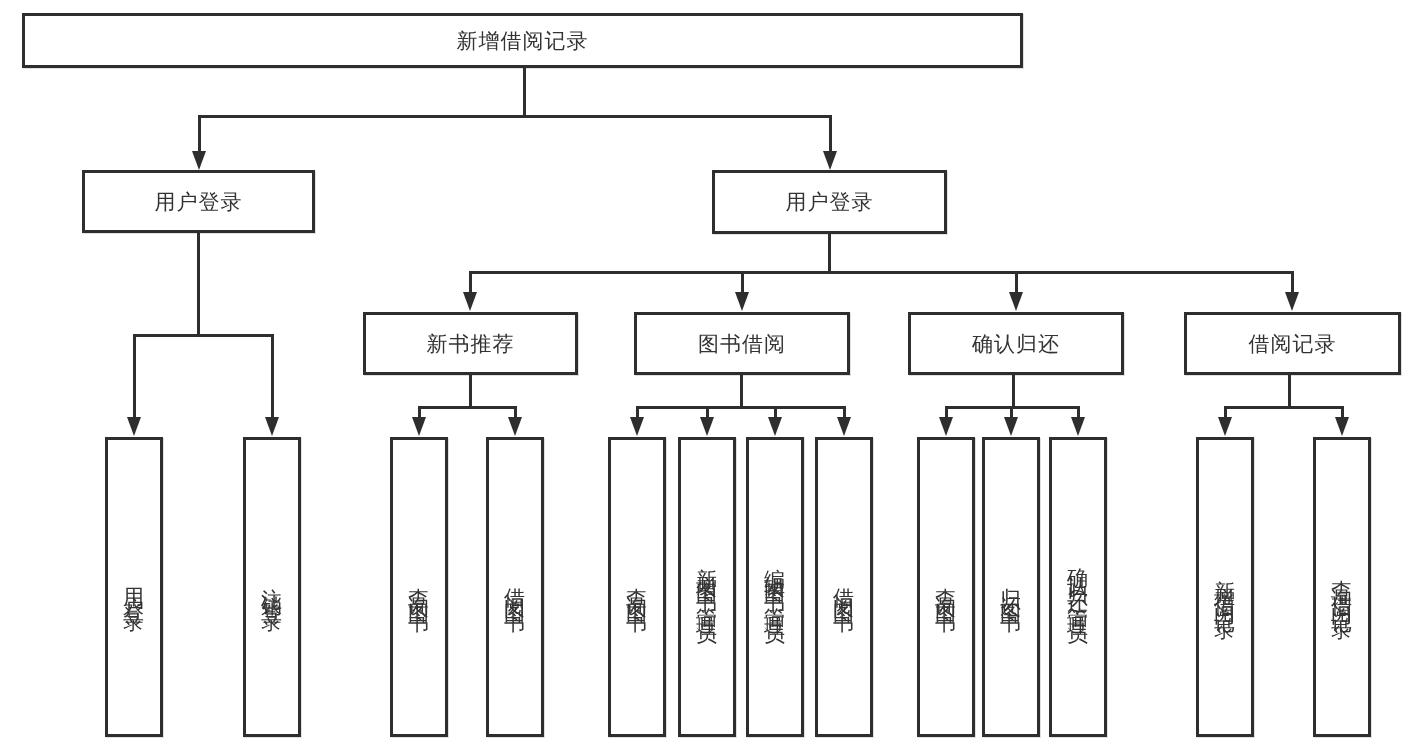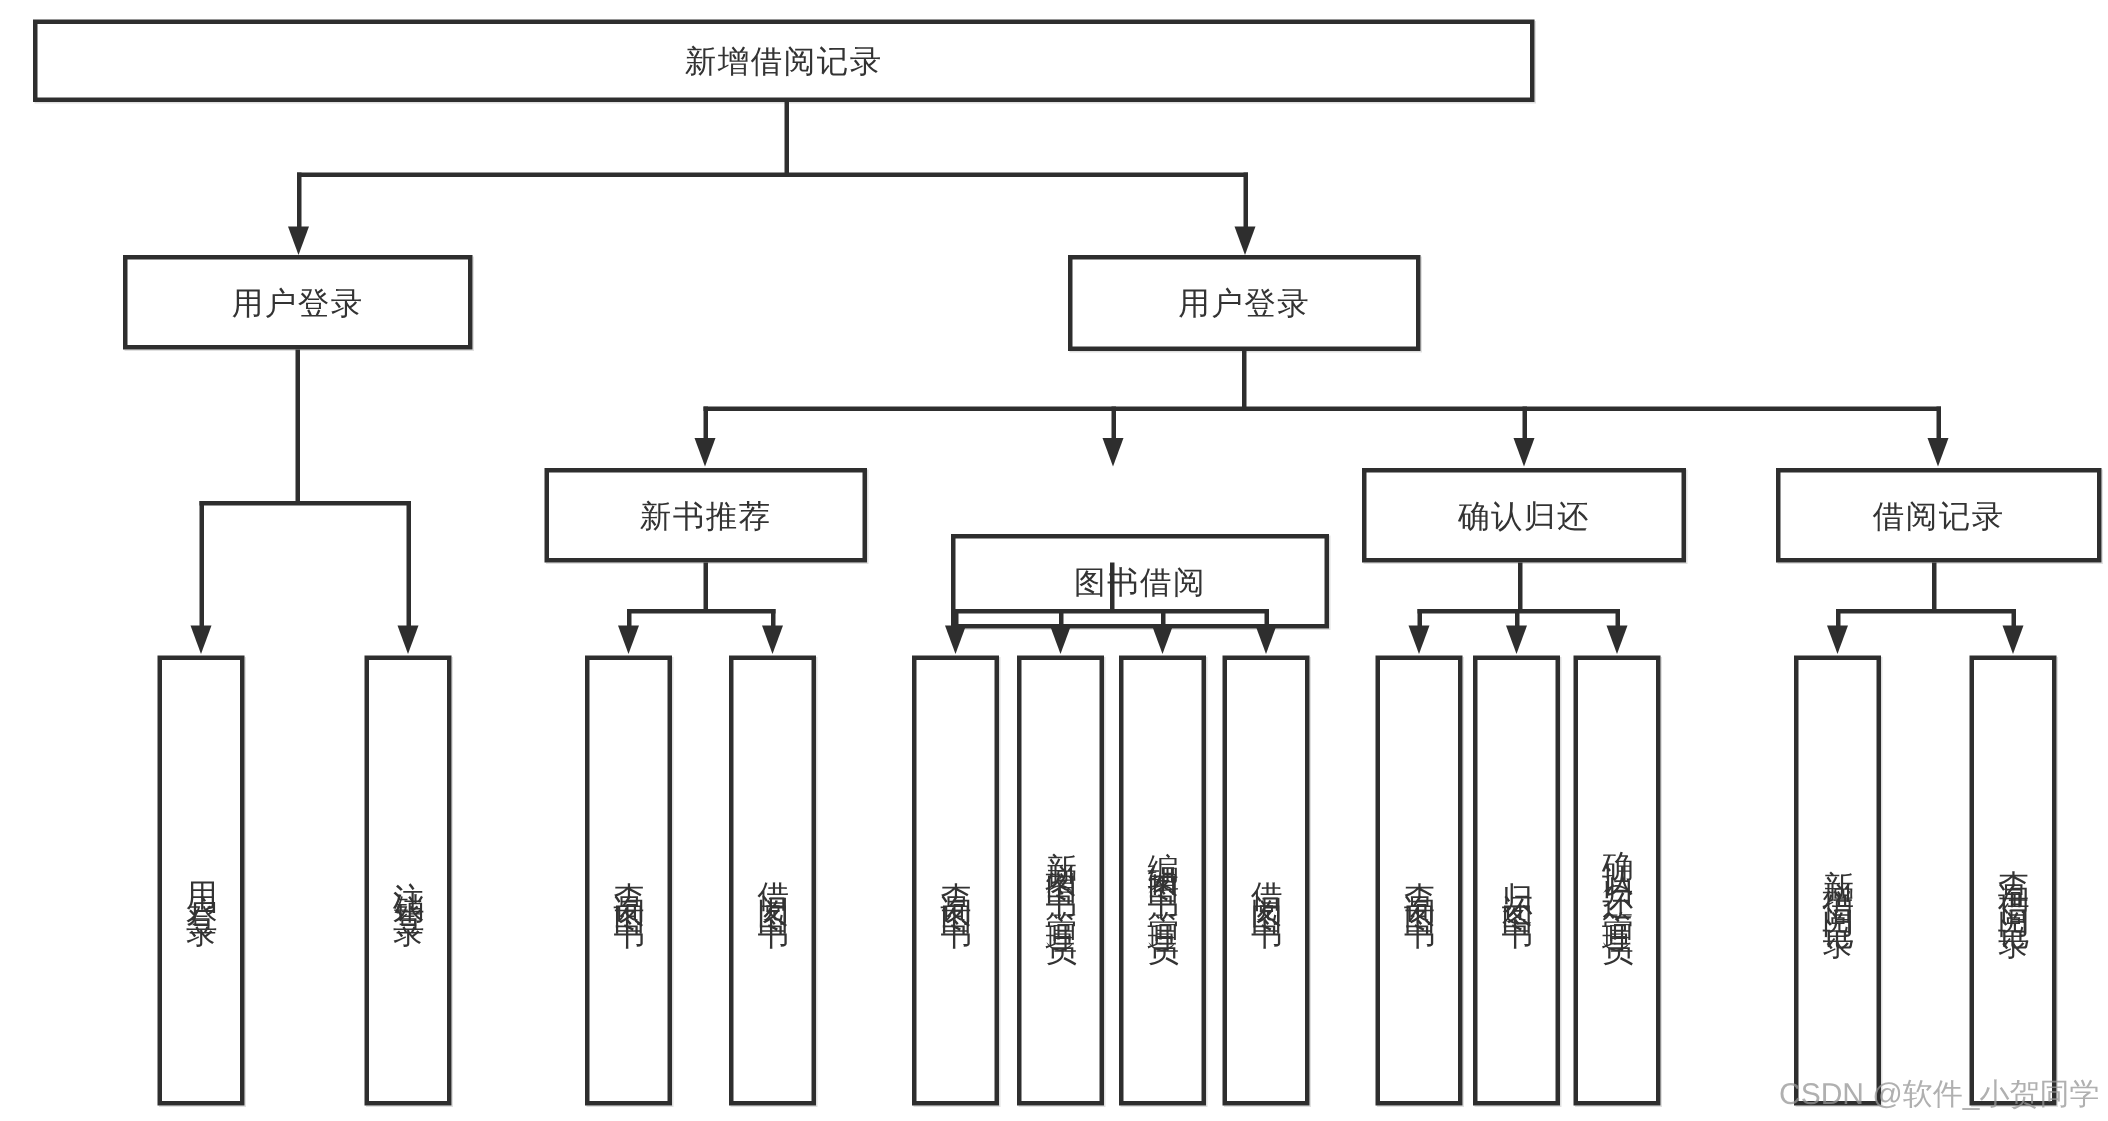--- a/index.html
+++ b/index.html
@@ -32,21 +32,21 @@
 <body>
 
 <div id="stage">
 
   <div class="box" style="left:22px;top:13px;width:1001px;height:55px;">新增借阅记录</div>
 
   <div class="box" style="left:82px;top:170px;width:233px;height:63px;">用户登录</div>
   <div class="box" style="left:712px;top:170px;width:235px;height:64px;">用户登录</div>
 
   <div class="box" style="left:363px;top:312px;width:215px;height:63px;">新书推荐</div>
-  <div class="box" style="left:634px;top:312px;width:252px;height:63px;margin-top:44px;">图书借阅</div>
+  <div class="box" style="left:634px;top:312px;width:216px;height:63px;">图书借阅</div>
   <div class="box" style="left:908px;top:312px;width:216px;height:63px;">确认归还</div>
   <div class="box" style="left:1184px;top:312px;width:217px;height:63px;">借阅记录</div>
 
   <div class="box leaf" style="left:105px;top:437px;width:58px;height:300px;">用户登录</div>
   <div class="box leaf" style="left:243px;top:437px;width:58px;height:300px;">注销登录</div>
 
   <div class="box leaf" style="left:390px;top:437px;width:58px;height:300px;">查询图书</div>
   <div class="box leaf" style="left:486px;top:437px;width:58px;height:300px;">借阅图书</div>
 
   <div class="box leaf" style="left:608px;top:437px;width:58px;height:300px;">查询图书</div>
@@ -113,15 +113,14 @@
   <div class="line" style="left:1077px;top:406px;width:3px;height:14px;"></div>
   <div class="arrow" style="left:1071px;top:417px;"></div>
 
   <div class="line" style="left:1288px;top:375px;width:3px;height:33px;"></div>
   <div class="line" style="left:1224px;top:406px;width:120px;height:3px;"></div>
   <div class="line" style="left:1224px;top:406px;width:3px;height:14px;"></div>
   <div class="arrow" style="left:1218px;top:417px;"></div>
   <div class="line" style="left:1341px;top:406px;width:3px;height:14px;"></div>
   <div class="arrow" style="left:1335px;top:417px;"></div>
 
-  <div class="watermark">CSDN @软件_小贺同学</div>
 
 </div>
 
 </body></html>

